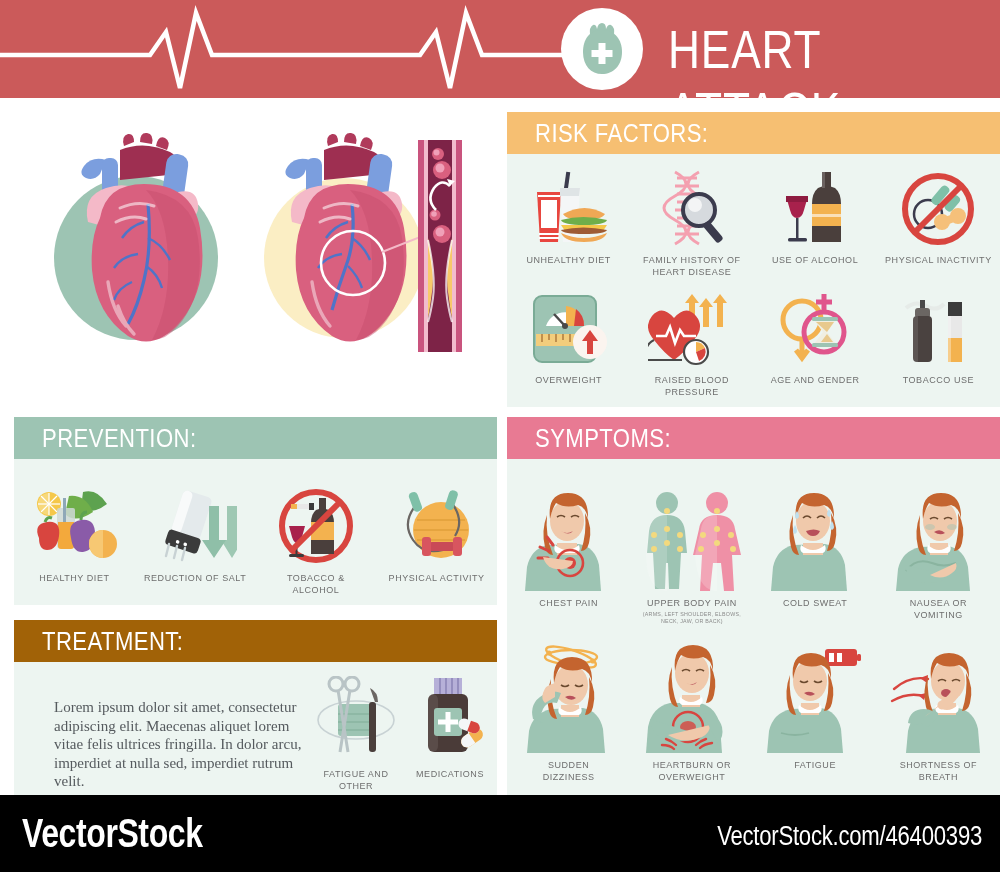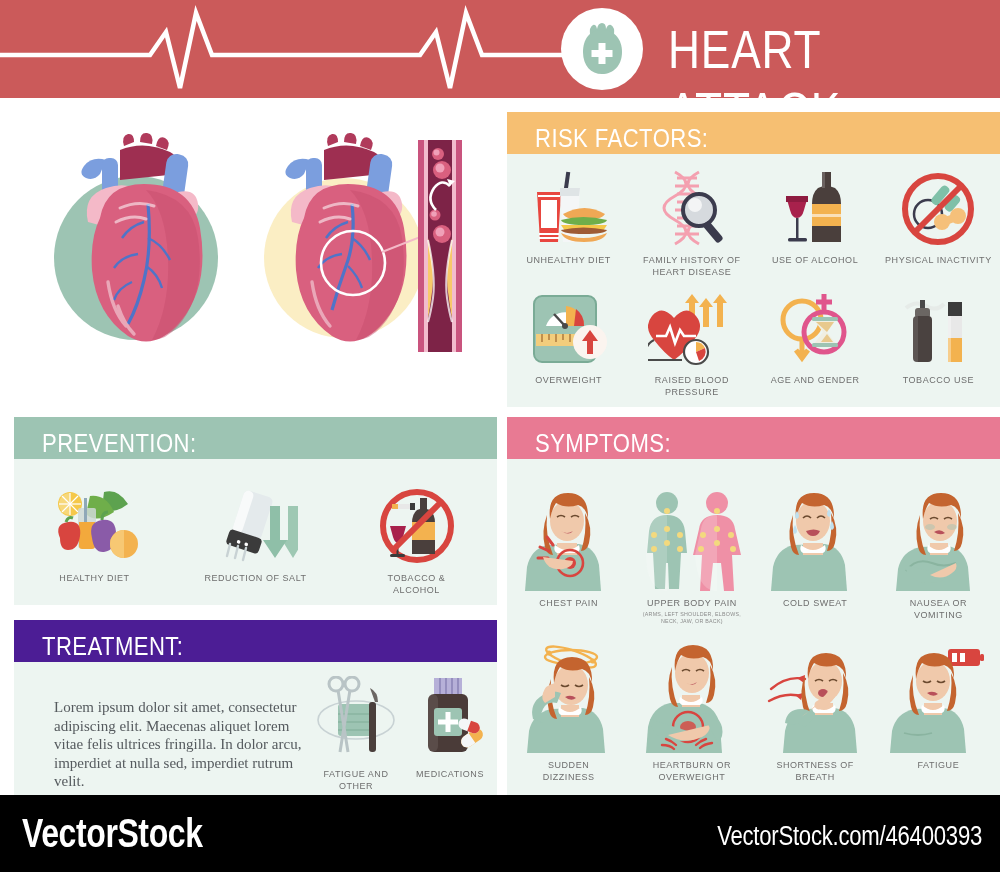--- a/index.html
+++ b/index.html
@@ -30,21 +30,21 @@
     font-size: 54px; letter-spacing: 1px;
     color: #ffffff; font-weight: 400;
     font-family: "Liberation Sans Narrow", "Liberation Sans", sans-serif;
     transform: scaleX(0.82); transform-origin: left center;
   }
 
   
   .panel { position: absolute; }
   .banner {
     height: 42px; width: 100%;
-    display: flex; align-items: flex-end;
+    display: flex; align-items: center;
     padding-left: 28px;
   }
   .banner-text {
     color: #ffffff; font-size: 26px; letter-spacing: 0.5px;
     font-family: "Liberation Sans Narrow", "Liberation Sans", sans-serif;
     transform: scaleX(0.85); transform-origin: left center;
   }
   .panel-body { background: #edf5f1; width: 100%; }
 
   
@@ -422,26 +422,46 @@
             <rect x="36" y="36" width="23" height="18" fill="#f3b24f"></rect>
             <line x1="17" y1="64" x2="65" y2="16" stroke="#d8453f" stroke-width="6"></line>
           </svg>
         </div>
         <div class="cell-label">
           <span>TOBACCO &amp;</span><br>
           <span>ALCOHOL</span>
         </div>
       </div>
 
+      <div class="cell">
+        <div class="cell-art" style="height:80px">
+          <svg width="84" height="80" viewBox="0 0 84 80">
+            <circle cx="46" cy="44" r="28" fill="#f3b24f"></circle>
+            <g stroke="#e09f3a" stroke-width="1.6">
+                <line x1="22" y1="34" x2="70" y2="34"></line>
+                <line x1="19" y1="44" x2="73" y2="44"></line>
+                <line x1="22" y1="54" x2="70" y2="54"></line>
+              </g>
+            <path d="M22 18 q-16 18 -4 36 q10 15 30 10" stroke="#6b6663" stroke-width="2.2" fill="none"></path>
+            <path d="M56 16 q14 18 4 34" stroke="#6b6663" stroke-width="2.2" fill="none"></path>
+            <rect x="16" y="6" width="9" height="20" rx="4" fill="#7fc0a8" transform="rotate(-20 20 16)"></rect>
+            <rect x="52" y="4" width="9" height="20" rx="4" fill="#7fc0a8" transform="rotate(18 56 14)"></rect>
+            <rect x="34" y="56" width="26" height="9" rx="3" fill="#c94a57"></rect>
+            <rect x="27" y="51" width="9" height="19" rx="3" fill="#d8555f"></rect>
+            <rect x="58" y="51" width="9" height="19" rx="3" fill="#d8555f"></rect>
+          </svg>
+        </div>
+        <div class="cell-label">PHYSICAL ACTIVITY</div>
+      </div>
     </div>
   </div>
 </div>
 
 <div class="panel" style="left:14px; top:620px; width:483px;">
-  <div class="banner" style="background:#4c1d95">
+  <div class="banner" style="background:#a16207">
     <span class="banner-text">TREATMENT:</span>
   </div>
   <div class="panel-body" style="height:148px; position:relative;">
     <div class="treat-text">Lorem ipsum dolor sit amet, consectetur adipiscing elit. Maecenas aliquet lorem vitae felis ultrices fringilla. In dolor arcu, imperdiet at nulla sed, imperdiet rutrum velit.</div>
 
     <div style="position:absolute; left:300px; top:14px; width:84px; text-align:center">
       <svg width="84" height="82" viewBox="0 0 84 82">
         <ellipse cx="42" cy="44" rx="38" ry="19" fill="none" stroke="#c8d2d4" stroke-width="1.6"></ellipse>
         <rect x="24" y="28" width="36" height="32" rx="3" fill="#9dc4b3"></rect>
         <g stroke="#8ab4a0" stroke-width="1.6">
@@ -683,52 +703,20 @@
         </div>
         <div class="cell-label">
           <span>HEARTBURN OR</span><br>
           <span>OVERWEIGHT</span>
         </div>
       </div>
 
       <div class="cell">
         <div class="cell-art" style="height:110px">
           <svg width="104" height="110" viewBox="0 0 104 110">
-            <g stroke="#d8453f" stroke-width="2.4" fill="none" stroke-linecap="round">
-              <path d="M8 46 q16 -14 34 -10"></path>
-              <path d="M6 58 q18 -10 34 -4"></path>
-            </g>
-            <path d="M42 32 l-8 3 l7 5 z" fill="#d8453f"></path>
-            <path d="M40 50 l-8 2 l6 5 z" fill="#d8453f"></path>
-            <path d="M42 66 q-16 4 -20 22 l-2 22 h74 l-2 -24 q-4 -18 -20 -21 z" fill="#9dc4b3"></path>
-            <path d="M52 60 h18 v12 h-18 z" fill="#f0c9ab"></path>
-            <path d="M50 62 q11 10 22 0 q2 6 -2 8 h-18 q-4 -2 -2 -8 z" fill="#ffffff"></path>
-            <ellipse cx="62" cy="38" rx="17" ry="20" fill="#f0c9ab"></ellipse>
-            <path d="M45 36 q-3 -26 18 -26 q21 0 20 26 q-2 -12 -10 -14 q-12 4 -22 -2 q-4 6 -6 16 z" fill="#c4642f"></path>
-            <path d="M80 30 q8 14 4 30 q-2 8 -8 8 q6 -18 4 -38 z" fill="#c4642f"></path>
-            <path d="M42 32 q-6 16 -2 32 q2 8 8 8 q-8 -20 -6 -40 z" fill="#c4642f"></path>
-            <g stroke="#6b4a2f" stroke-width="1.6" fill="none">
-              <path d="M52 38 q4 -3 8 0"></path>
-                <path d="M66 38 q4 -3 8 0"></path>
-            </g>
-            <ellipse cx="60" cy="50" rx="5" ry="4" fill="#b8505a"></ellipse>
-            <path d="M22 80 q2 -14 16 -14 q10 0 14 8 l-10 10 q-6 -6 -12 -2 z" fill="#9dc4b3"></path>
-            <path d="M38 74 q10 -6 18 -16 q4 -6 10 -4" fill="#f0c9ab"></path>
-            <path d="M56 62 q8 -4 12 -10" stroke="#f0c9ab" stroke-width="9" fill="none" stroke-linecap="round"></path>
-          </svg>
-        </div>
-        <div class="cell-label">
-          <span>SHORTNESS OF</span><br>
-          <span>BREATH</span>
-        </div>
-      </div>
-
-      <div class="cell">
-        <div class="cell-art" style="height:110px">
-          <svg width="104" height="110" viewBox="0 0 104 110">
             <rect x="62" y="6" width="32" height="17" rx="3" fill="#d8453f"></rect>
             <rect x="94" y="11" width="4" height="7" rx="1.5" fill="#d8453f"></rect>
             <rect x="66" y="10" width="5" height="9" fill="#ffffff"></rect>
             <rect x="74" y="10" width="5" height="9" fill="#ffffff"></rect>
             <path d="M28 66 q-18 4 -22 22 l-2 22 h76 l-2 -24 q-4 -18 -20 -21 z" fill="#9dc4b3"></path>
             <path d="M38 60 h18 v12 h-18 z" fill="#f0c9ab"></path>
             <path d="M36 62 q11 10 22 0 q2 6 -2 8 h-18 q-4 -2 -2 -8 z" fill="#ffffff"></path>
             <ellipse cx="47" cy="38" rx="17" ry="20" fill="#f0c9ab"></ellipse>
             <path d="M30 36 q-3 -26 18 -26 q21 0 20 26 q-2 -12 -10 -14 q-12 4 -22 -2 q-4 6 -6 16 z" fill="#c4642f"></path>
             <path d="M65 30 q8 14 4 30 q-2 8 -8 8 q6 -18 4 -38 z" fill="#c4642f"></path>
@@ -736,20 +724,52 @@
             <g stroke="#6b4a2f" stroke-width="1.6" fill="none">
               <path d="M37 38 q4 3 8 0"></path>
                 <path d="M51 38 q4 3 8 0"></path>
             </g>
             <path d="M41 50 q6 -3 11 1 q-5 4 -11 -1 z" fill="#b8505a"></path>
             <path d="M18 90 q14 4 28 0" stroke="#8ab4a0" stroke-width="1.8" fill="none"></path>
           </svg>
         </div>
         <div class="cell-label">FATIGUE</div>
       </div>
+
+      <div class="cell">
+        <div class="cell-art" style="height:110px">
+          <svg width="104" height="110" viewBox="0 0 104 110">
+            <g stroke="#d8453f" stroke-width="2.4" fill="none" stroke-linecap="round">
+              <path d="M8 46 q16 -14 34 -10"></path>
+              <path d="M6 58 q18 -10 34 -4"></path>
+            </g>
+            <path d="M42 32 l-8 3 l7 5 z" fill="#d8453f"></path>
+            <path d="M40 50 l-8 2 l6 5 z" fill="#d8453f"></path>
+            <path d="M42 66 q-16 4 -20 22 l-2 22 h74 l-2 -24 q-4 -18 -20 -21 z" fill="#9dc4b3"></path>
+            <path d="M52 60 h18 v12 h-18 z" fill="#f0c9ab"></path>
+            <path d="M50 62 q11 10 22 0 q2 6 -2 8 h-18 q-4 -2 -2 -8 z" fill="#ffffff"></path>
+            <ellipse cx="62" cy="38" rx="17" ry="20" fill="#f0c9ab"></ellipse>
+            <path d="M45 36 q-3 -26 18 -26 q21 0 20 26 q-2 -12 -10 -14 q-12 4 -22 -2 q-4 6 -6 16 z" fill="#c4642f"></path>
+            <path d="M80 30 q8 14 4 30 q-2 8 -8 8 q6 -18 4 -38 z" fill="#c4642f"></path>
+            <path d="M42 32 q-6 16 -2 32 q2 8 8 8 q-8 -20 -6 -40 z" fill="#c4642f"></path>
+            <g stroke="#6b4a2f" stroke-width="1.6" fill="none">
+              <path d="M52 38 q4 -3 8 0"></path>
+                <path d="M66 38 q4 -3 8 0"></path>
+            </g>
+            <ellipse cx="60" cy="50" rx="5" ry="4" fill="#b8505a"></ellipse>
+            <path d="M22 80 q2 -14 16 -14 q10 0 14 8 l-10 10 q-6 -6 -12 -2 z" fill="#9dc4b3"></path>
+            <path d="M38 74 q10 -6 18 -16 q4 -6 10 -4" fill="#f0c9ab"></path>
+            <path d="M56 62 q8 -4 12 -10" stroke="#f0c9ab" stroke-width="9" fill="none" stroke-linecap="round"></path>
+          </svg>
+        </div>
+        <div class="cell-label">
+          <span>SHORTNESS OF</span><br>
+          <span>BREATH</span>
+        </div>
+      </div>
     </div>
   </div>
 </div>
 
 <div class="footer">
   <div class="vs-logo">VectorStock</div>
   <div class="vs-url">VectorStock.com/46400393</div>
 </div>
 
 </body></html>

